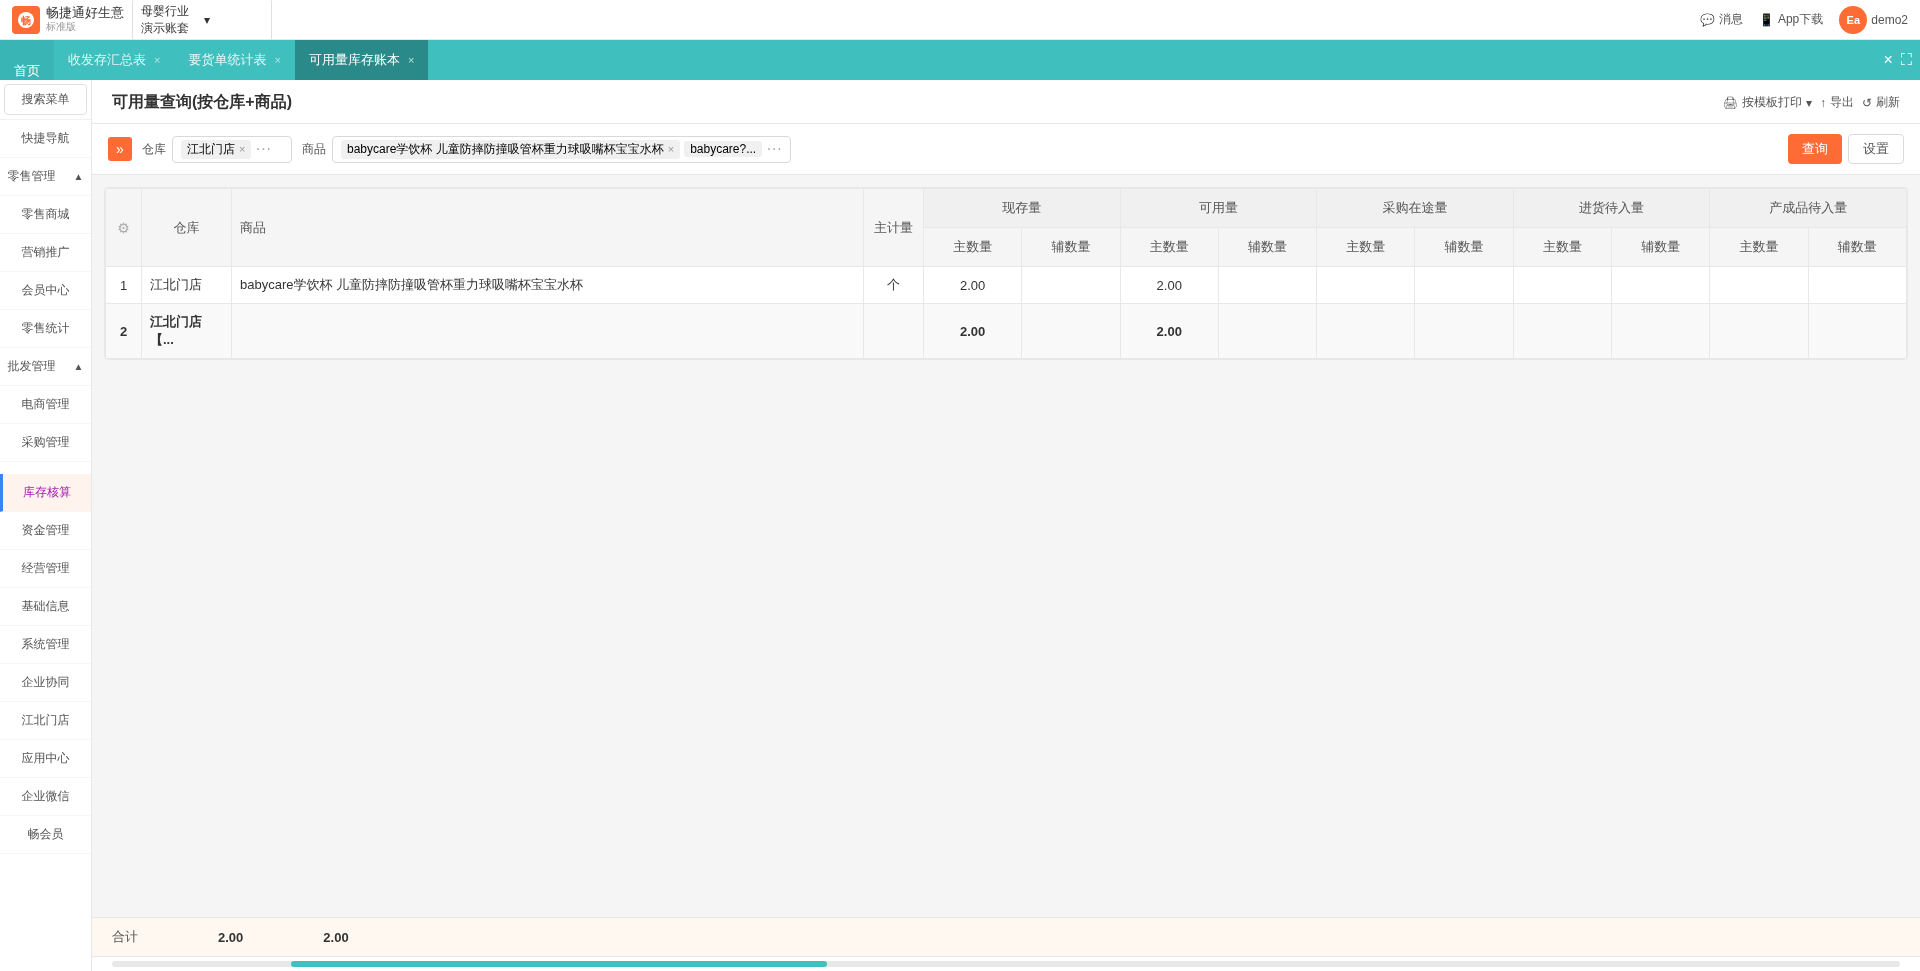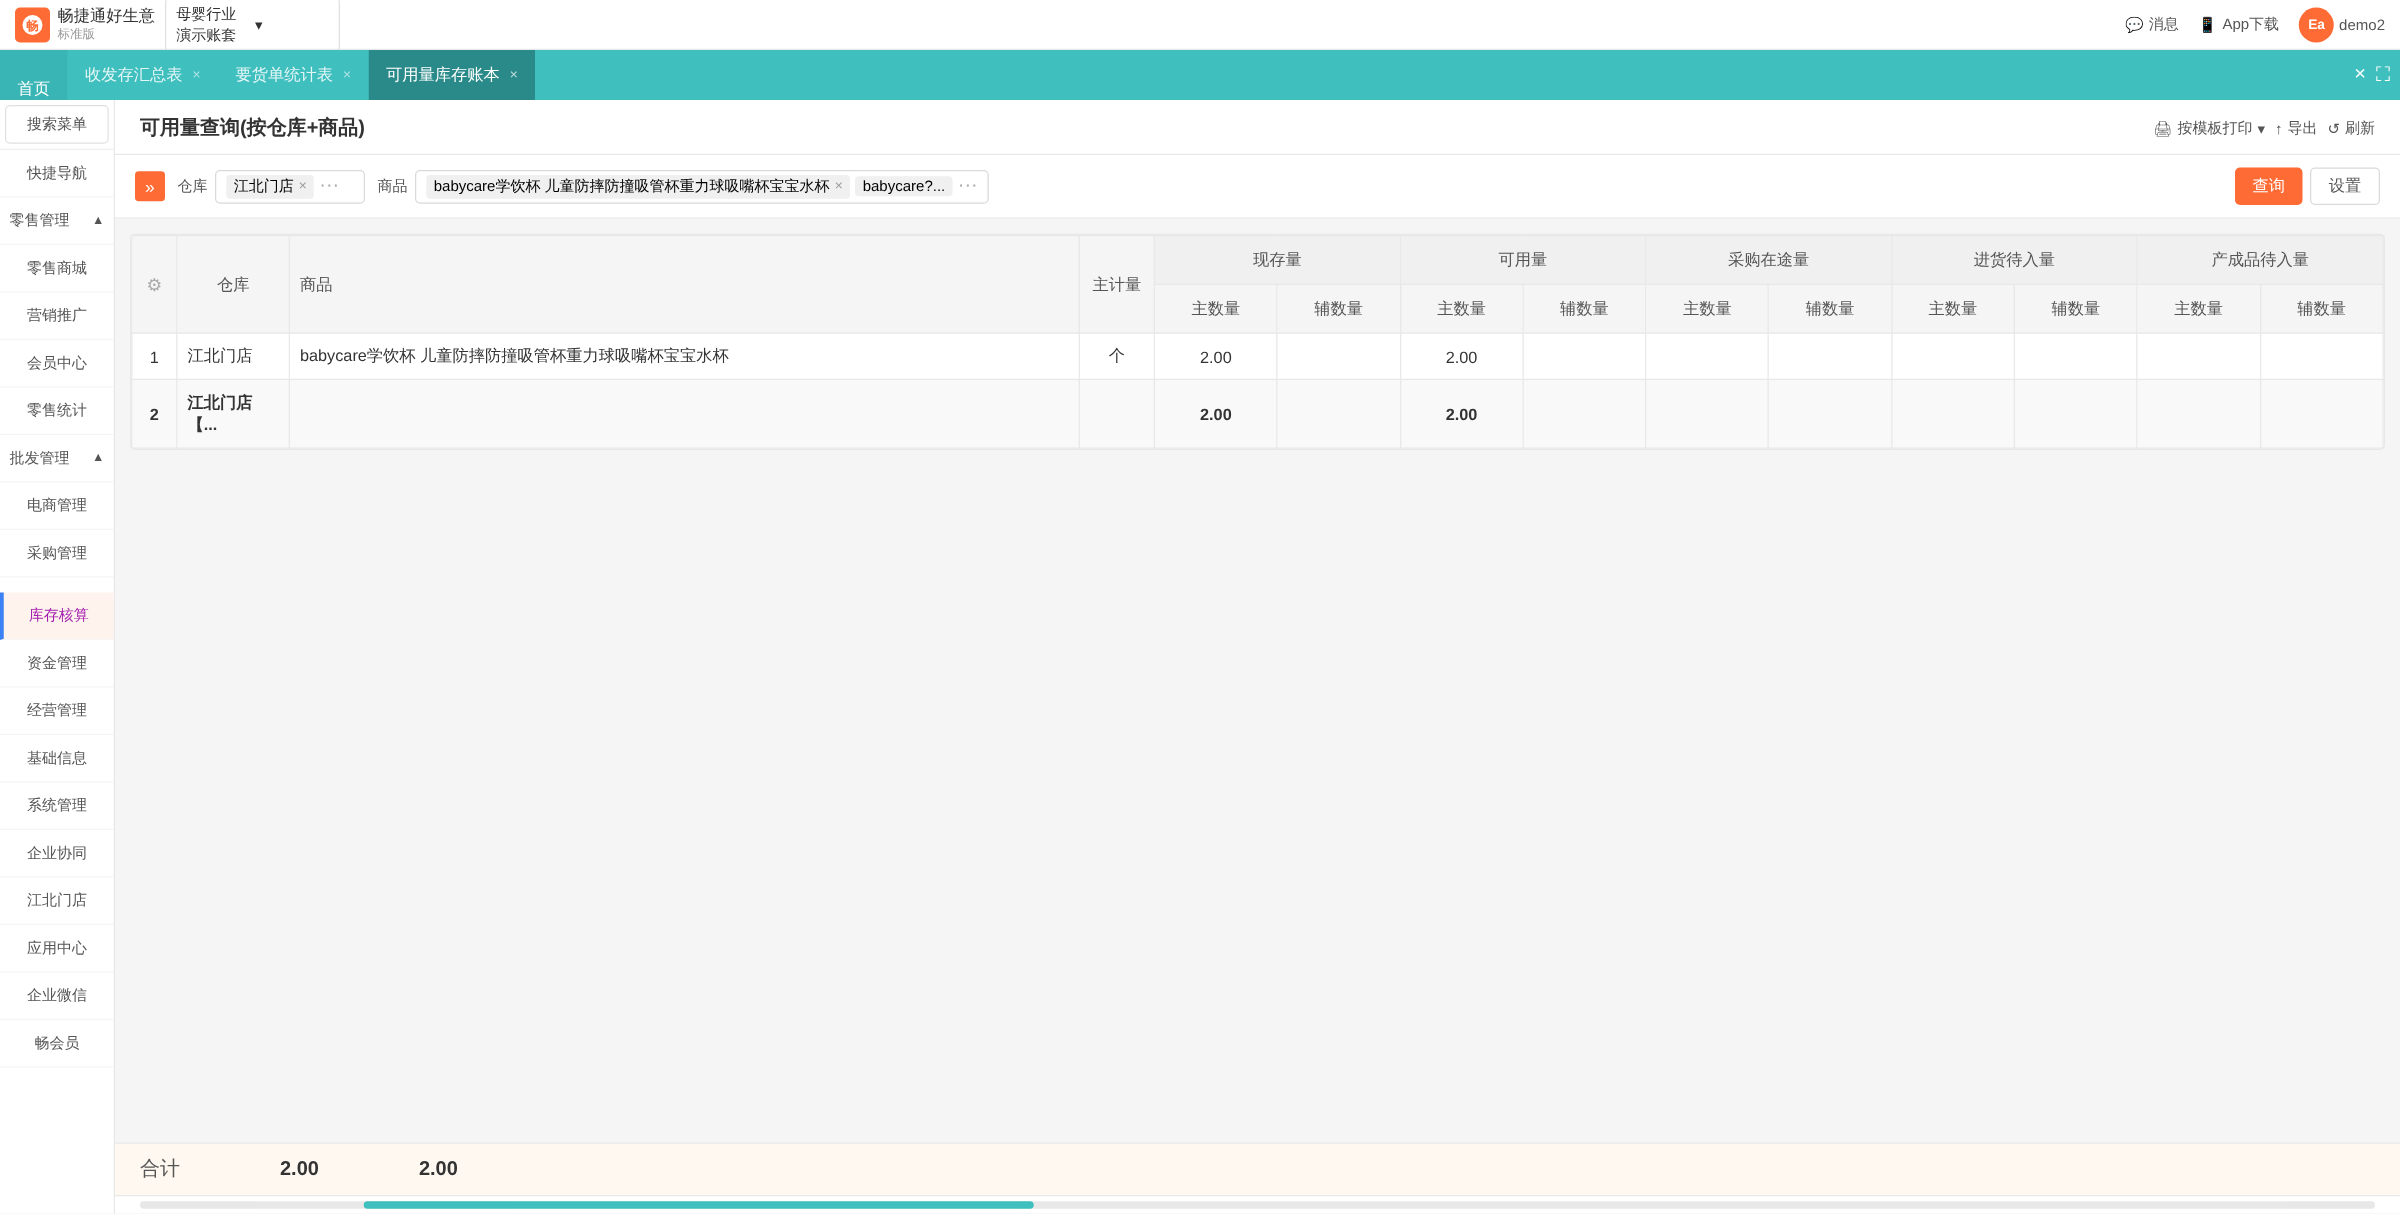--- a/index.html
+++ b/index.html
@@ -179,21 +179,21 @@
     tbody td.left { text-align: left; }
 
     
     .summary-bar {
       background: #fef8f0;
       padding: 10px 20px;
       border-top: 1px solid #e8e8e8;
       display: flex;
       align-items: center;
       gap: 80px;
-      font-size: 16px;
+      font-size: 13px;
       flex-shrink: 0;
     }
     .summary-item { display: flex; align-items: center; gap: 8px; }
     .summary-label { color: #555; }
     .summary-value { font-weight: 600; color: #333; }
 
     
     .scroll-bar-wrap {
       padding: 4px 20px;
       background: #fff;

